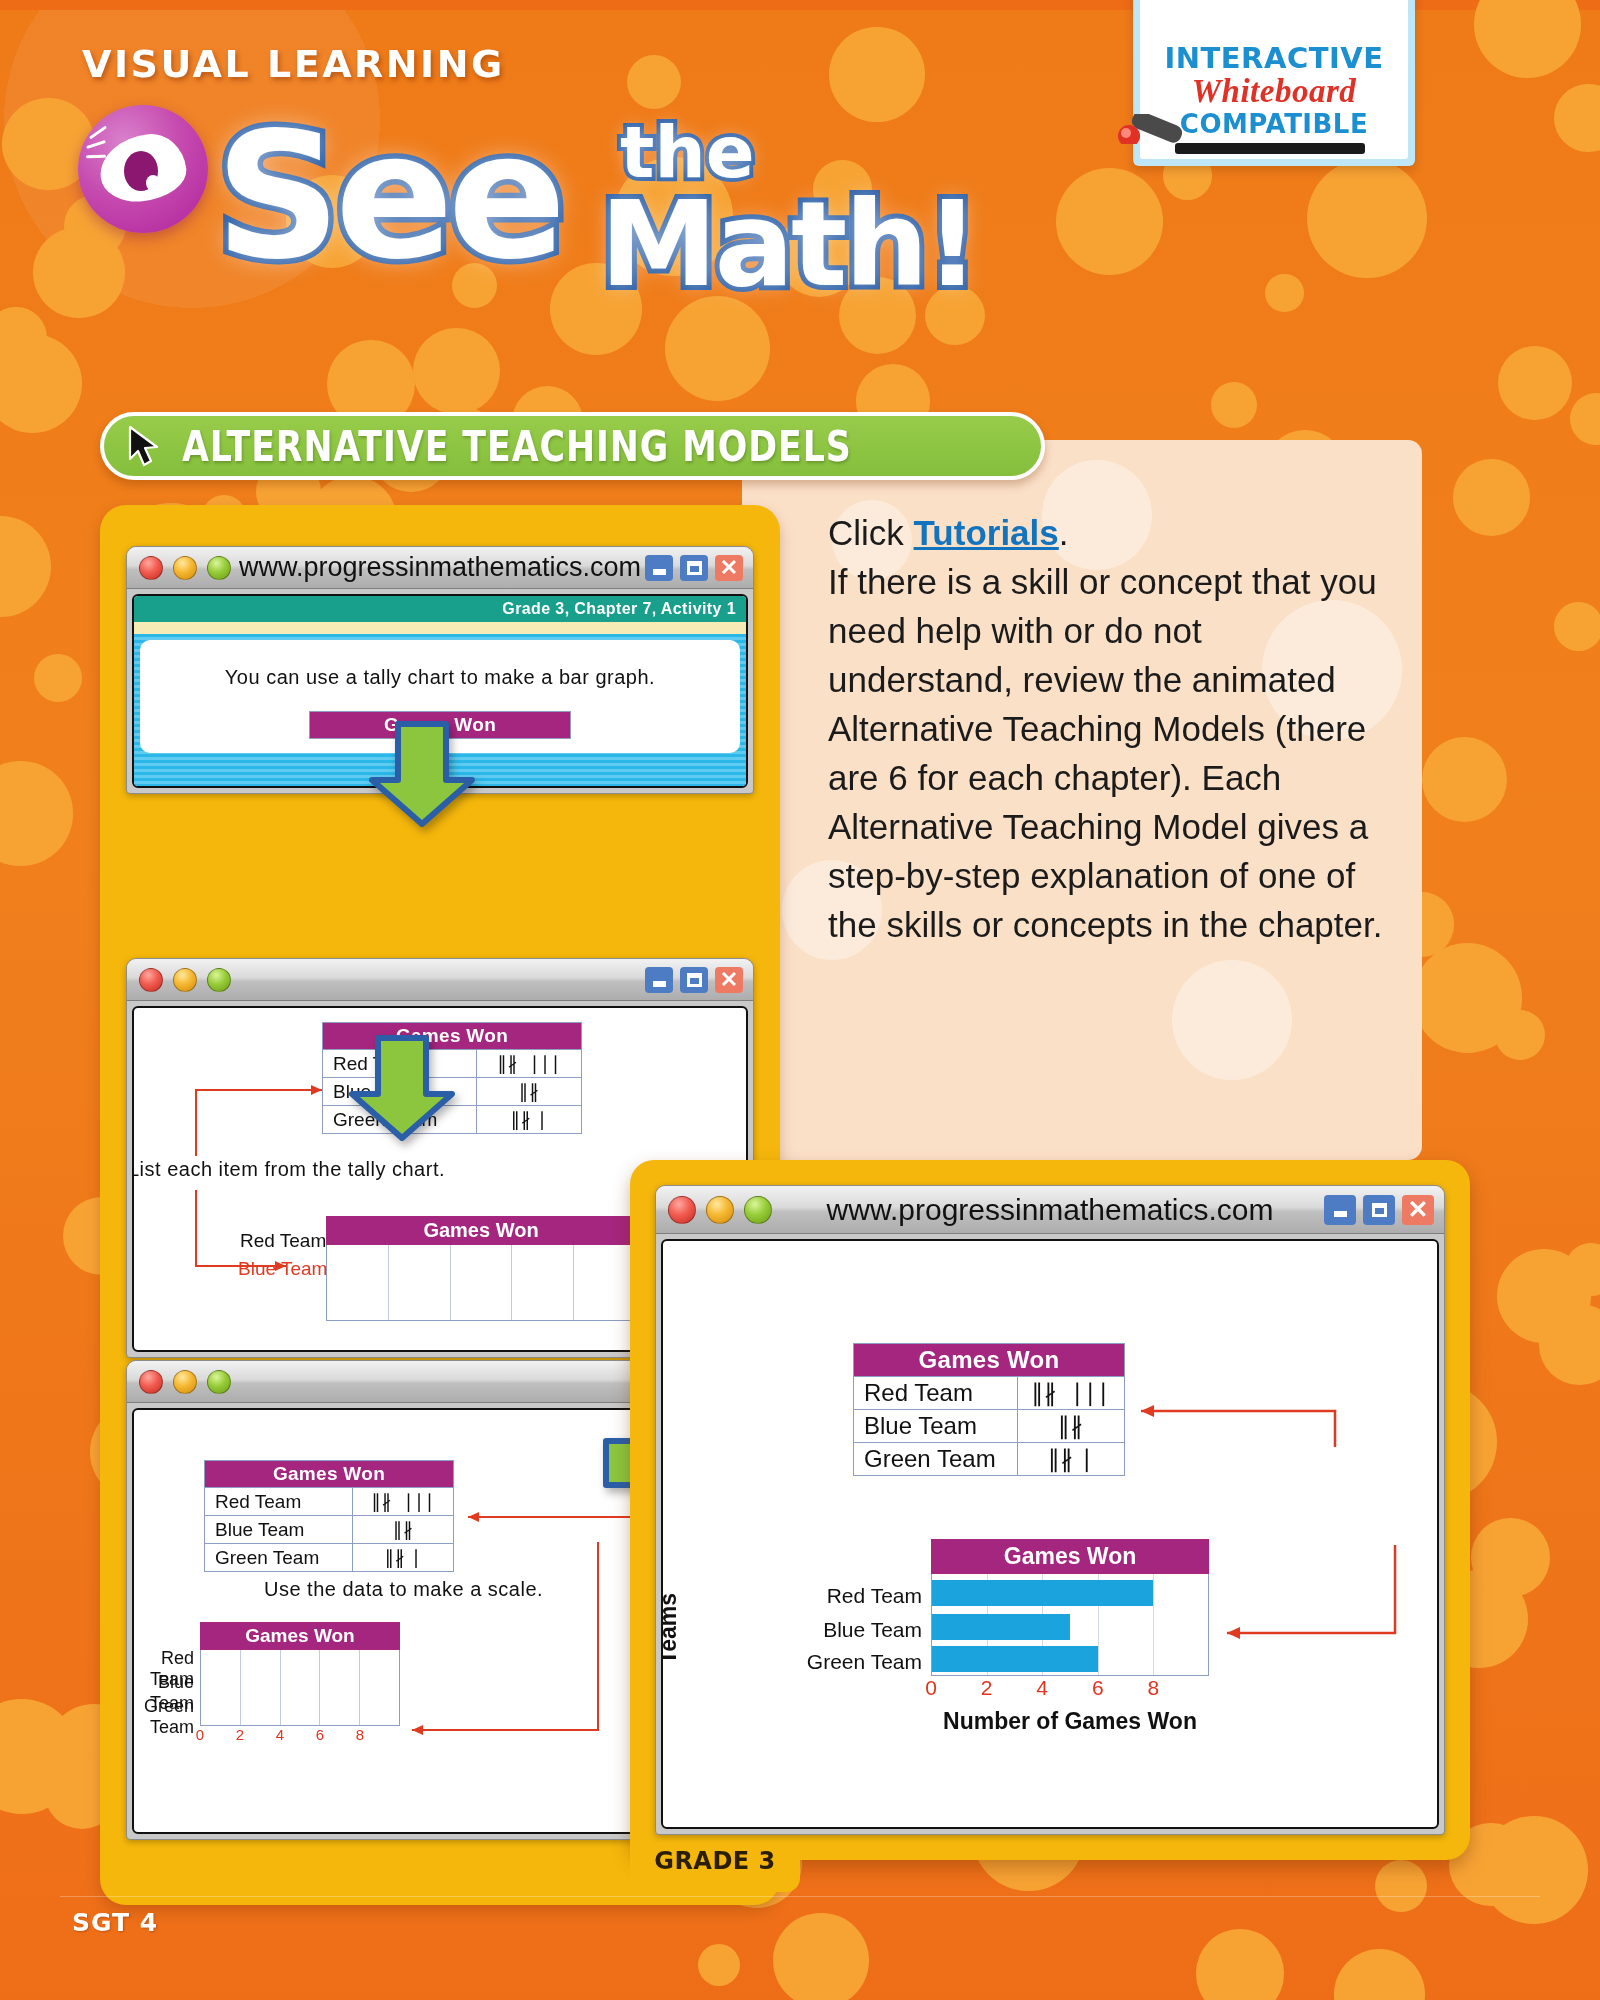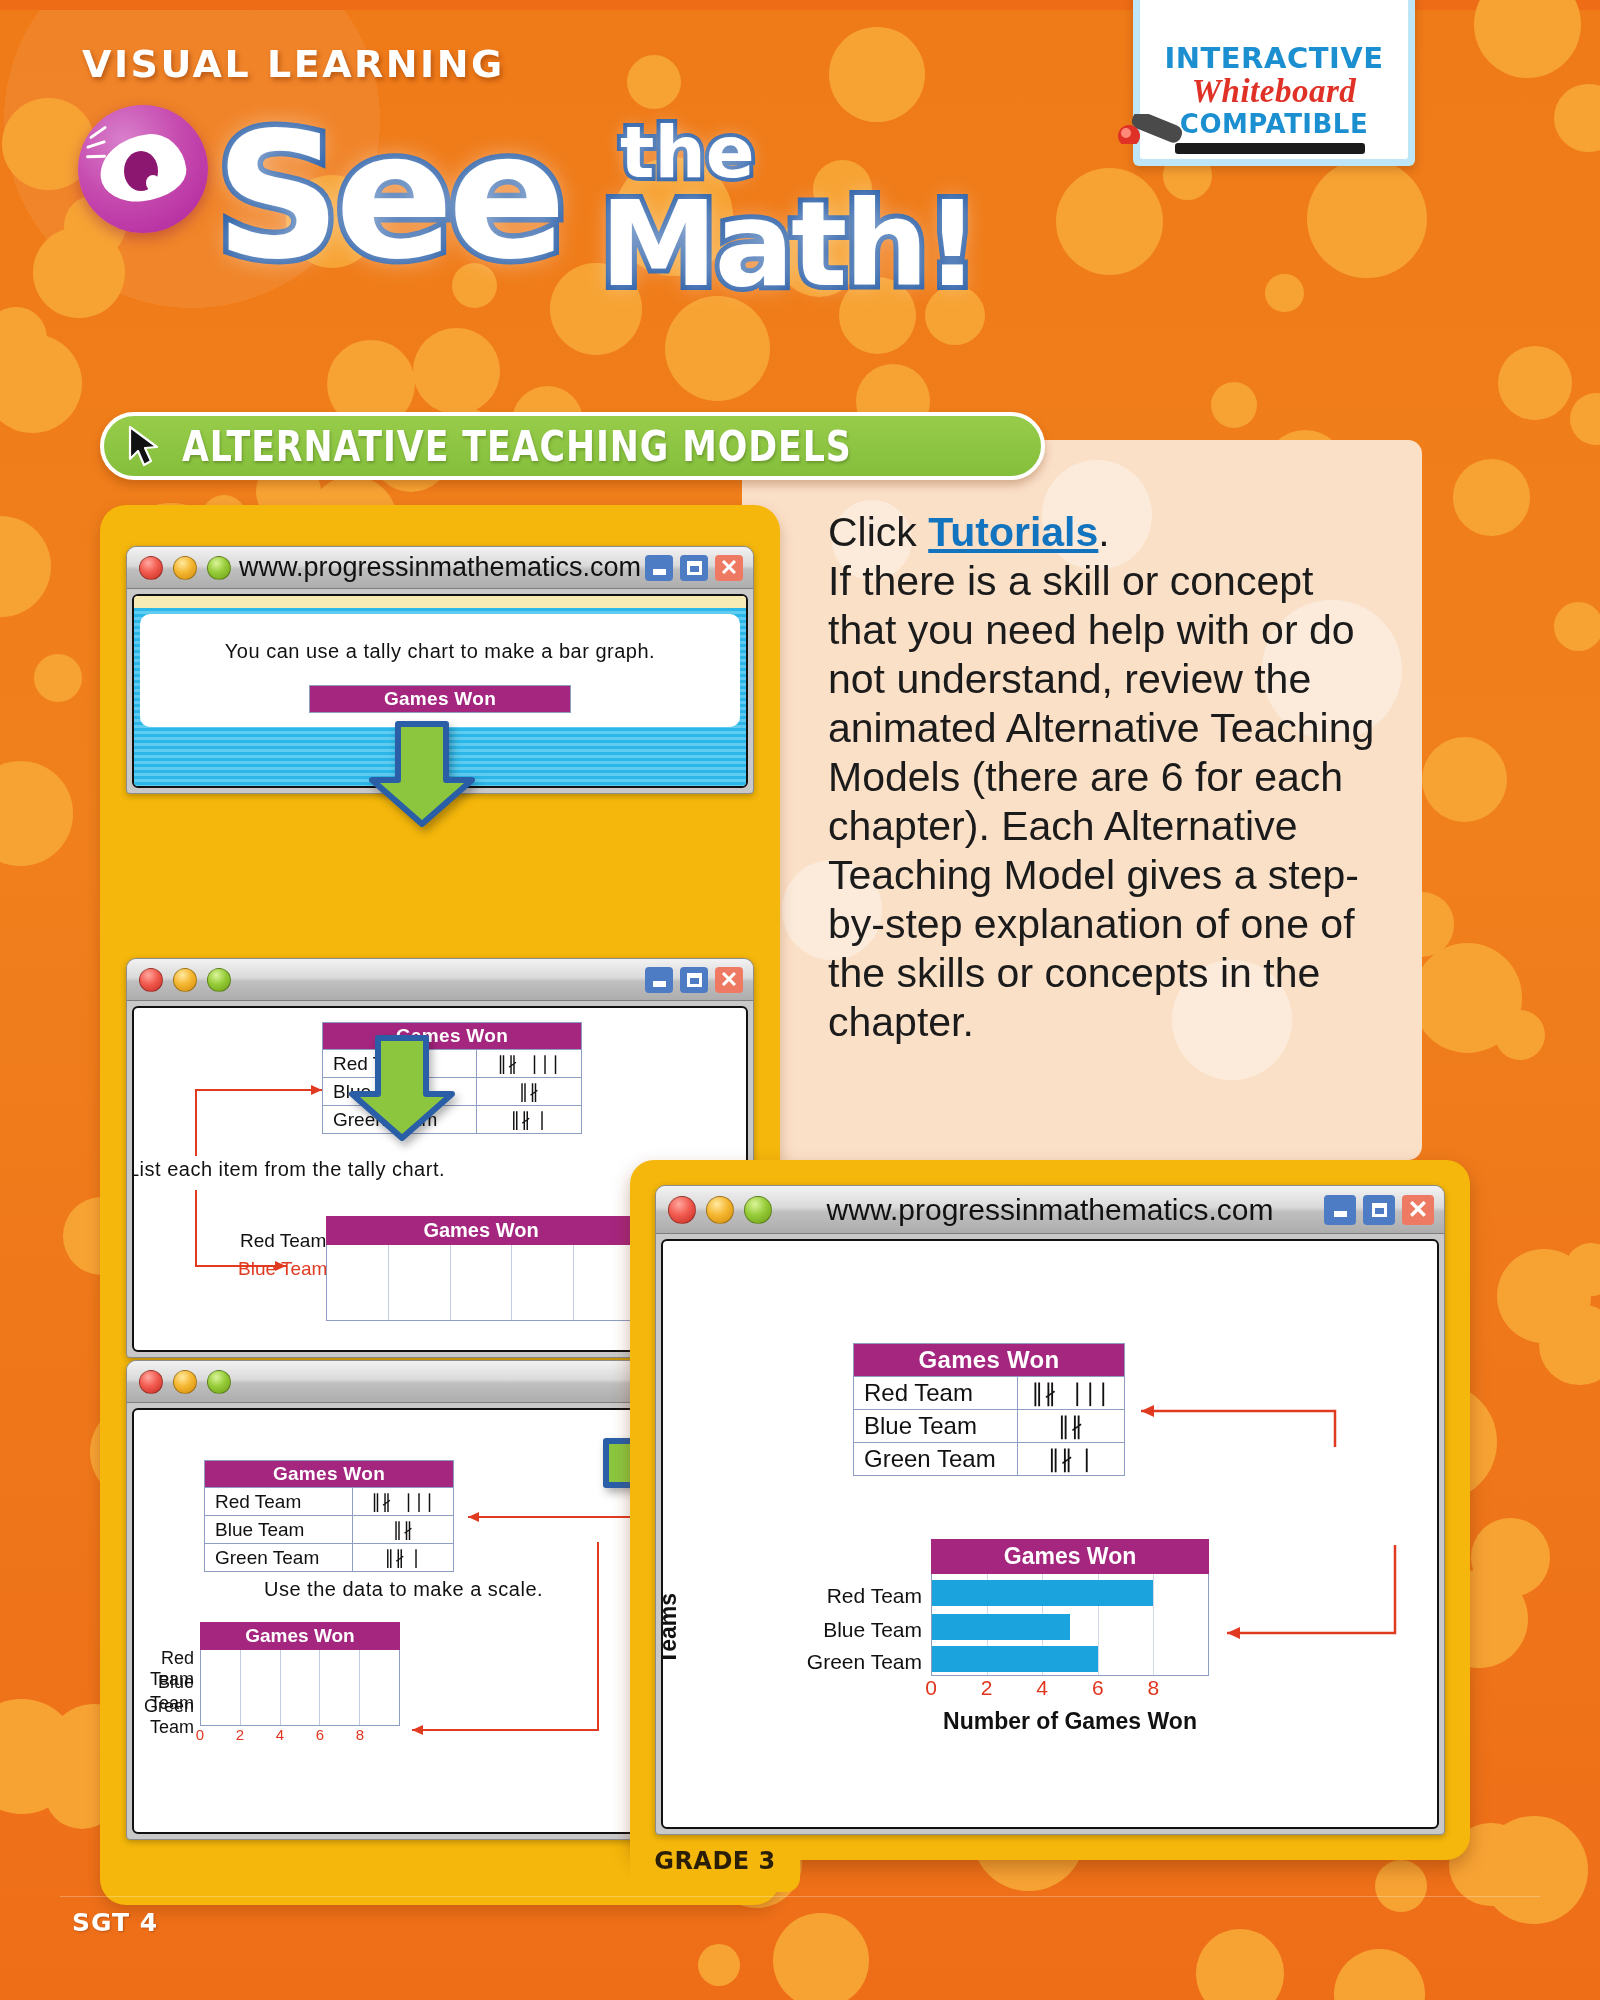--- a/index.html
+++ b/index.html
@@ -166,21 +166,21 @@
   #frame-front { position:absolute; left:630px; top:1160px; width:840px; height:700px;
     background:#F5B70B; border-radius:24px; box-shadow:0 8px 18px rgba(110,45,0,.35); }
   #grade-tab { position:absolute; left:630px; top:1830px; width:170px; height:62px;
     background:#F5B70B; border-radius:0 0 14px 14px;
     display:flex; align-items:center; justify-content:center;
     font-weight:bold; font-size:24px; color:#2B1E06; letter-spacing:.5px;
     font-family:"DejaVu Sans", sans-serif; }
 
   
   #body-copy { position:absolute; left:828px; top:508px; width:560px;
-    font-size:41px; line-height:49px; color:#1B1B1B; }
+    font-size:35px; line-height:49px; color:#1B1B1B; }
   #tutorials-link { color:#1273BE; font-weight:bold; text-decoration:underline; }
 
   #page-num { position:absolute; left:72px; top:1908px; color:#fff; font-weight:bold;
     font-size:25px; letter-spacing:1px; font-family:"DejaVu Sans", sans-serif;
     text-shadow:1px 1px 2px rgba(120,40,0,.4); }
   #footrule { position:absolute; left:60px; top:1896px; width:1480px; height:1px;
     background:rgba(255,255,255,.28); }
 </style>
 </head>
 <body>
@@ -383,20 +383,21 @@
       <div class="wc min">
           <i></i>
         </div>
       <div class="wc max">
           <i></i>
         </div>
       <div class="wc cls">✕</div>
     </div>
   </div>
   <div class="win-body" style="height:calc(100% - 52px);">
+    <div class="grade-strip">Grade 3, Chapter 7, Activity 1</div>
     <div class="obj-box">
     </div>
     <div class="blue-rail" style="height:100%;">
       <div class="white-card">
         <div class="lead-line">You can use a tally chart to make a bar graph.</div>
         <table class="tally" style="margin:0 auto; width:262px; font-size:19px;">
           <tbody>
               <tr>
                 <td class="hdr" colspan="2">Games Won</td>
               </tr>

